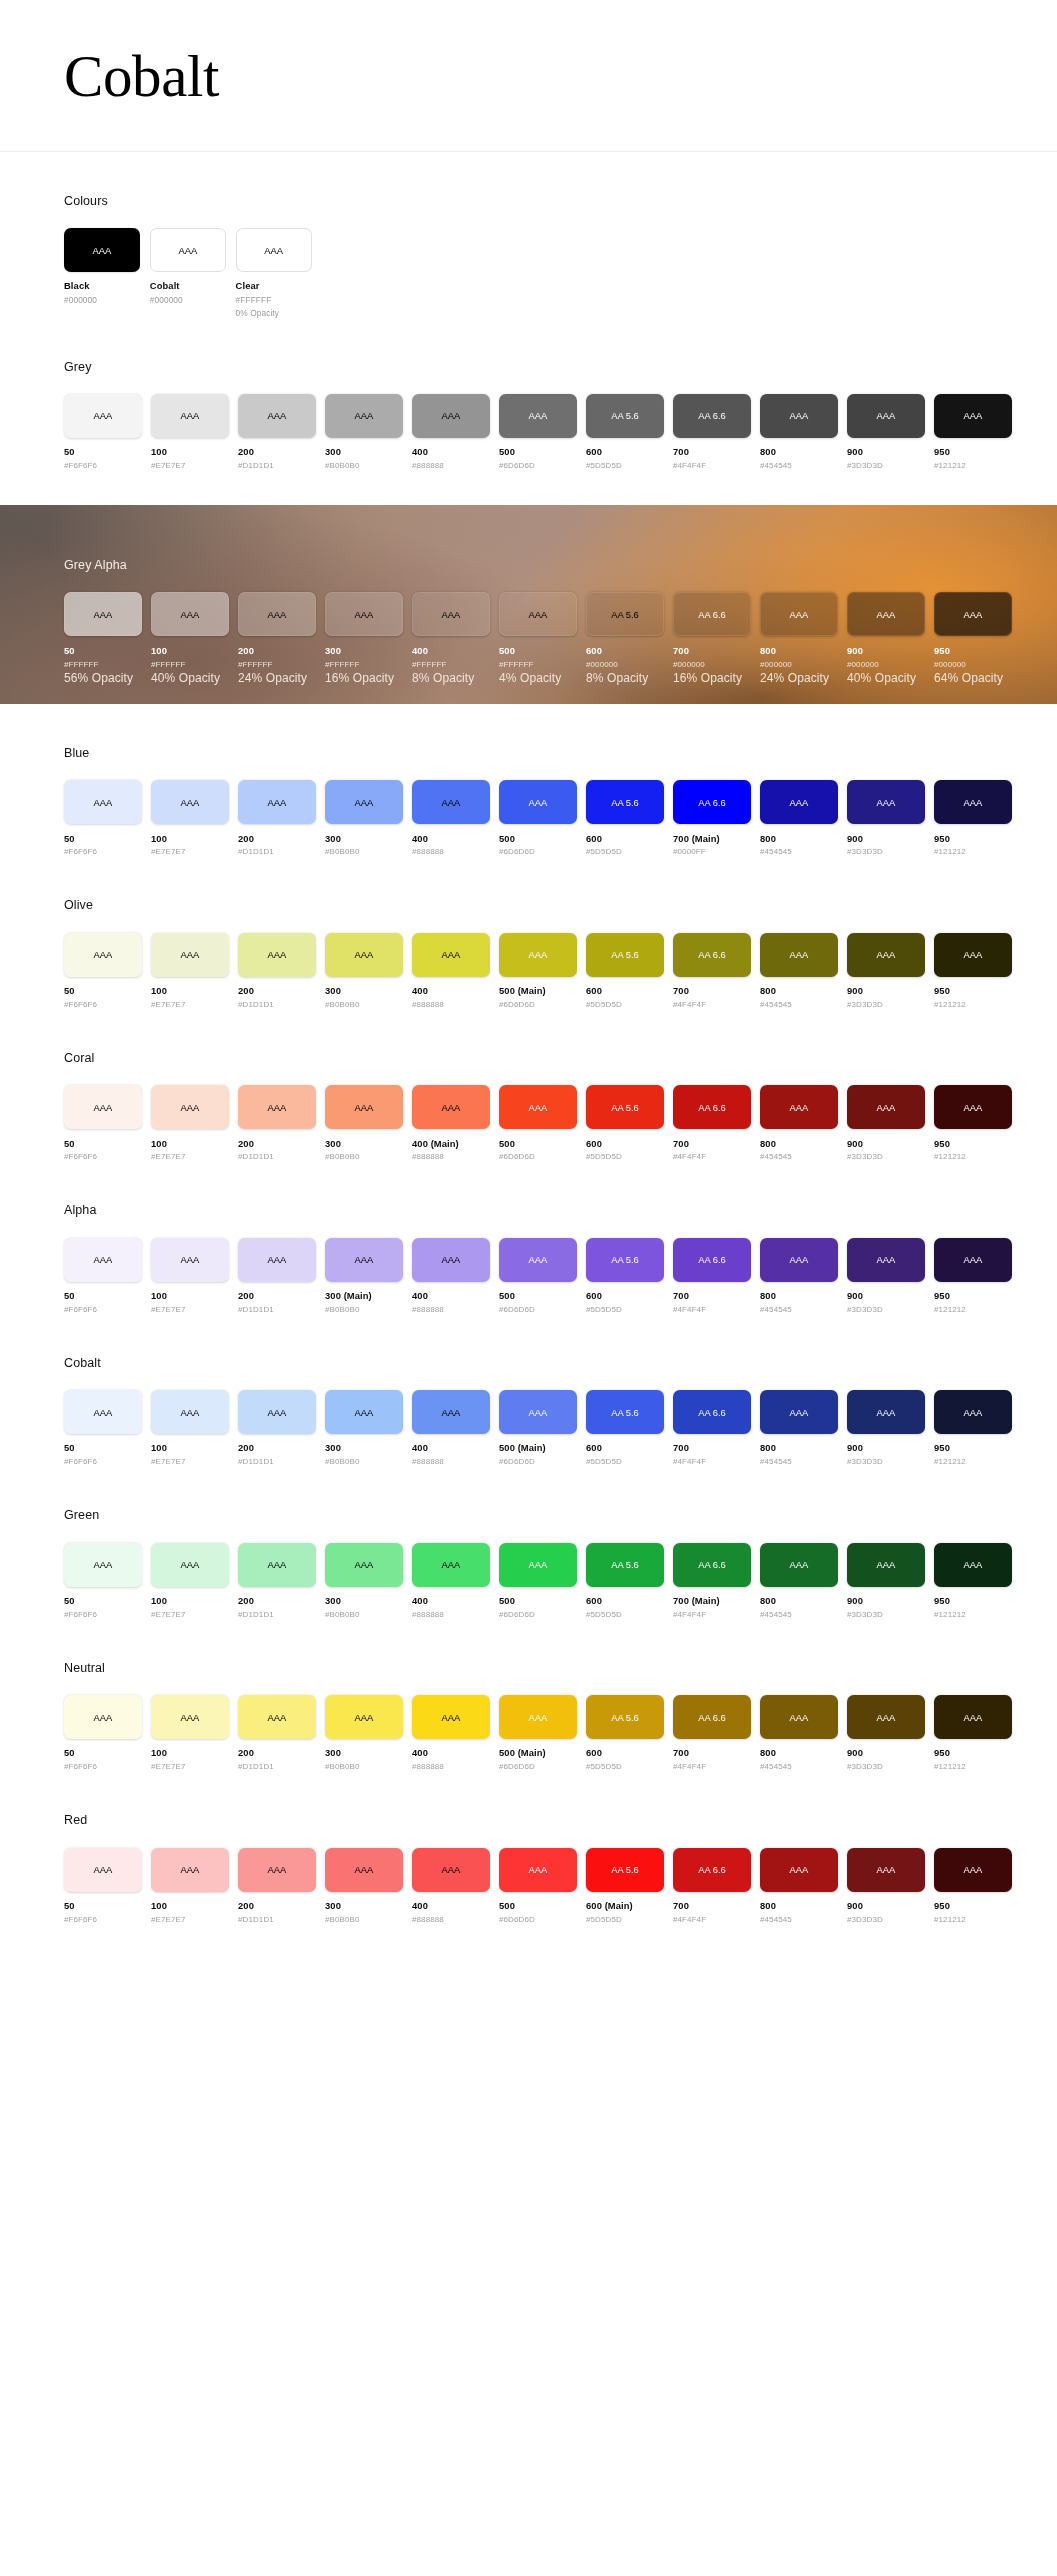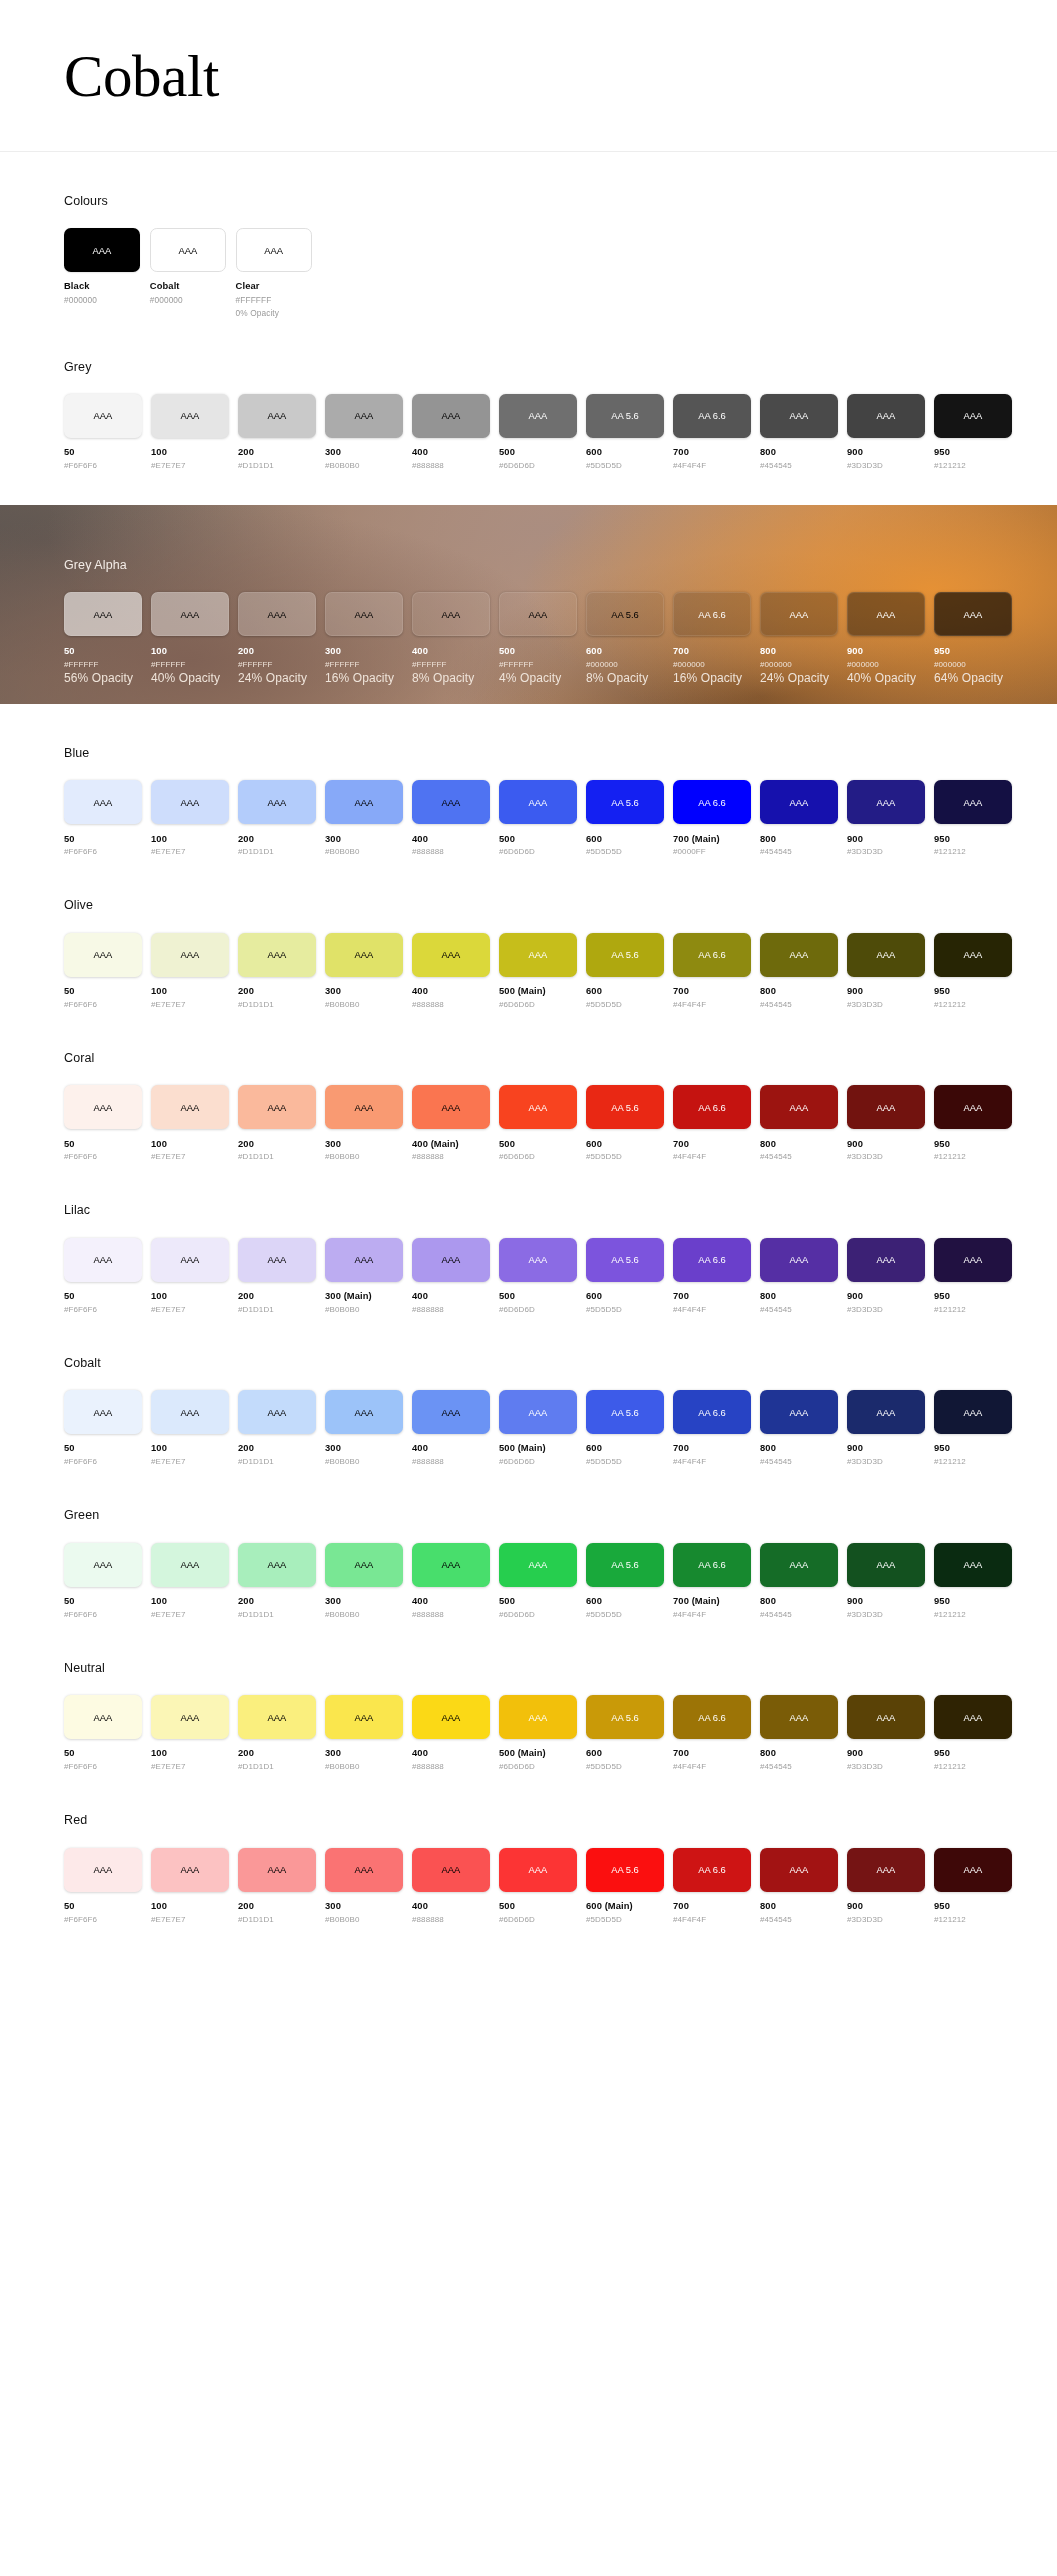--- a/index.html
+++ b/index.html
@@ -686,21 +686,21 @@
               <span class="txt-light">AAA</span>
             </div>
             <div class="ramp-meta">
               <div class="ramp-step">950</div>
               <div class="ramp-hex">#121212</div>
             </div>
           </div>
         </div>
       </div>
       <div class="section section-gap-lg">
-        <div class="section-label">Lilac</div>
+        <div class="section-label">Alpha</div>
         <div class="ramp-row">
           <div class="ramp-col">
             <div class="ramp-swatch" style="background: rgb(244, 241, 252);">
               <span class="txt-dark">AAA</span>
             </div>
             <div class="ramp-meta">
               <div class="ramp-step">50</div>
               <div class="ramp-hex">#F6F6F6</div>
             </div>
           </div>

